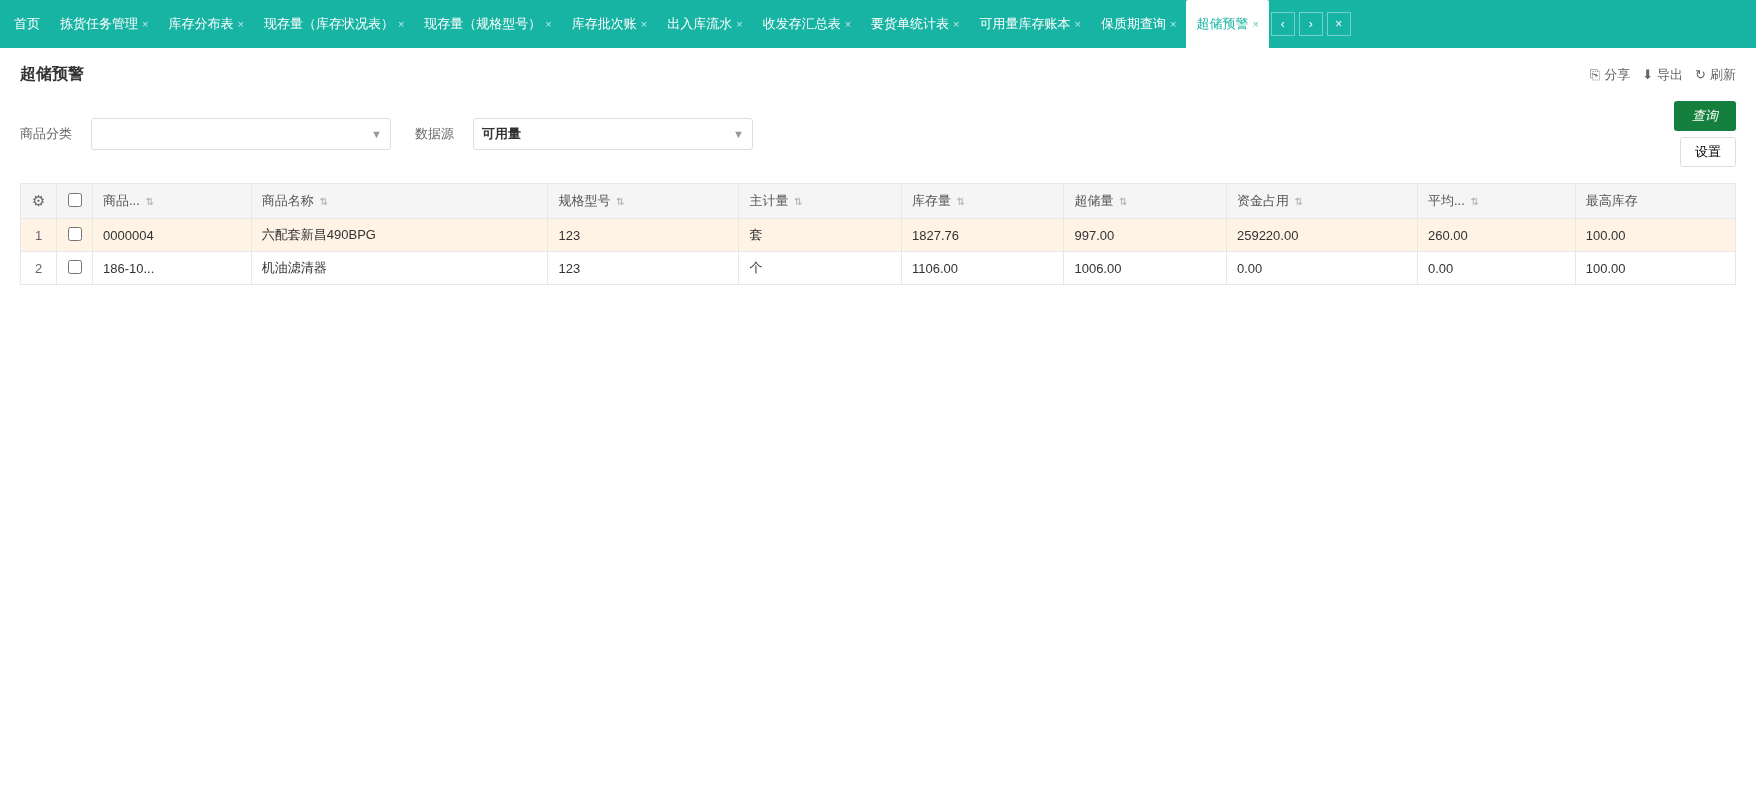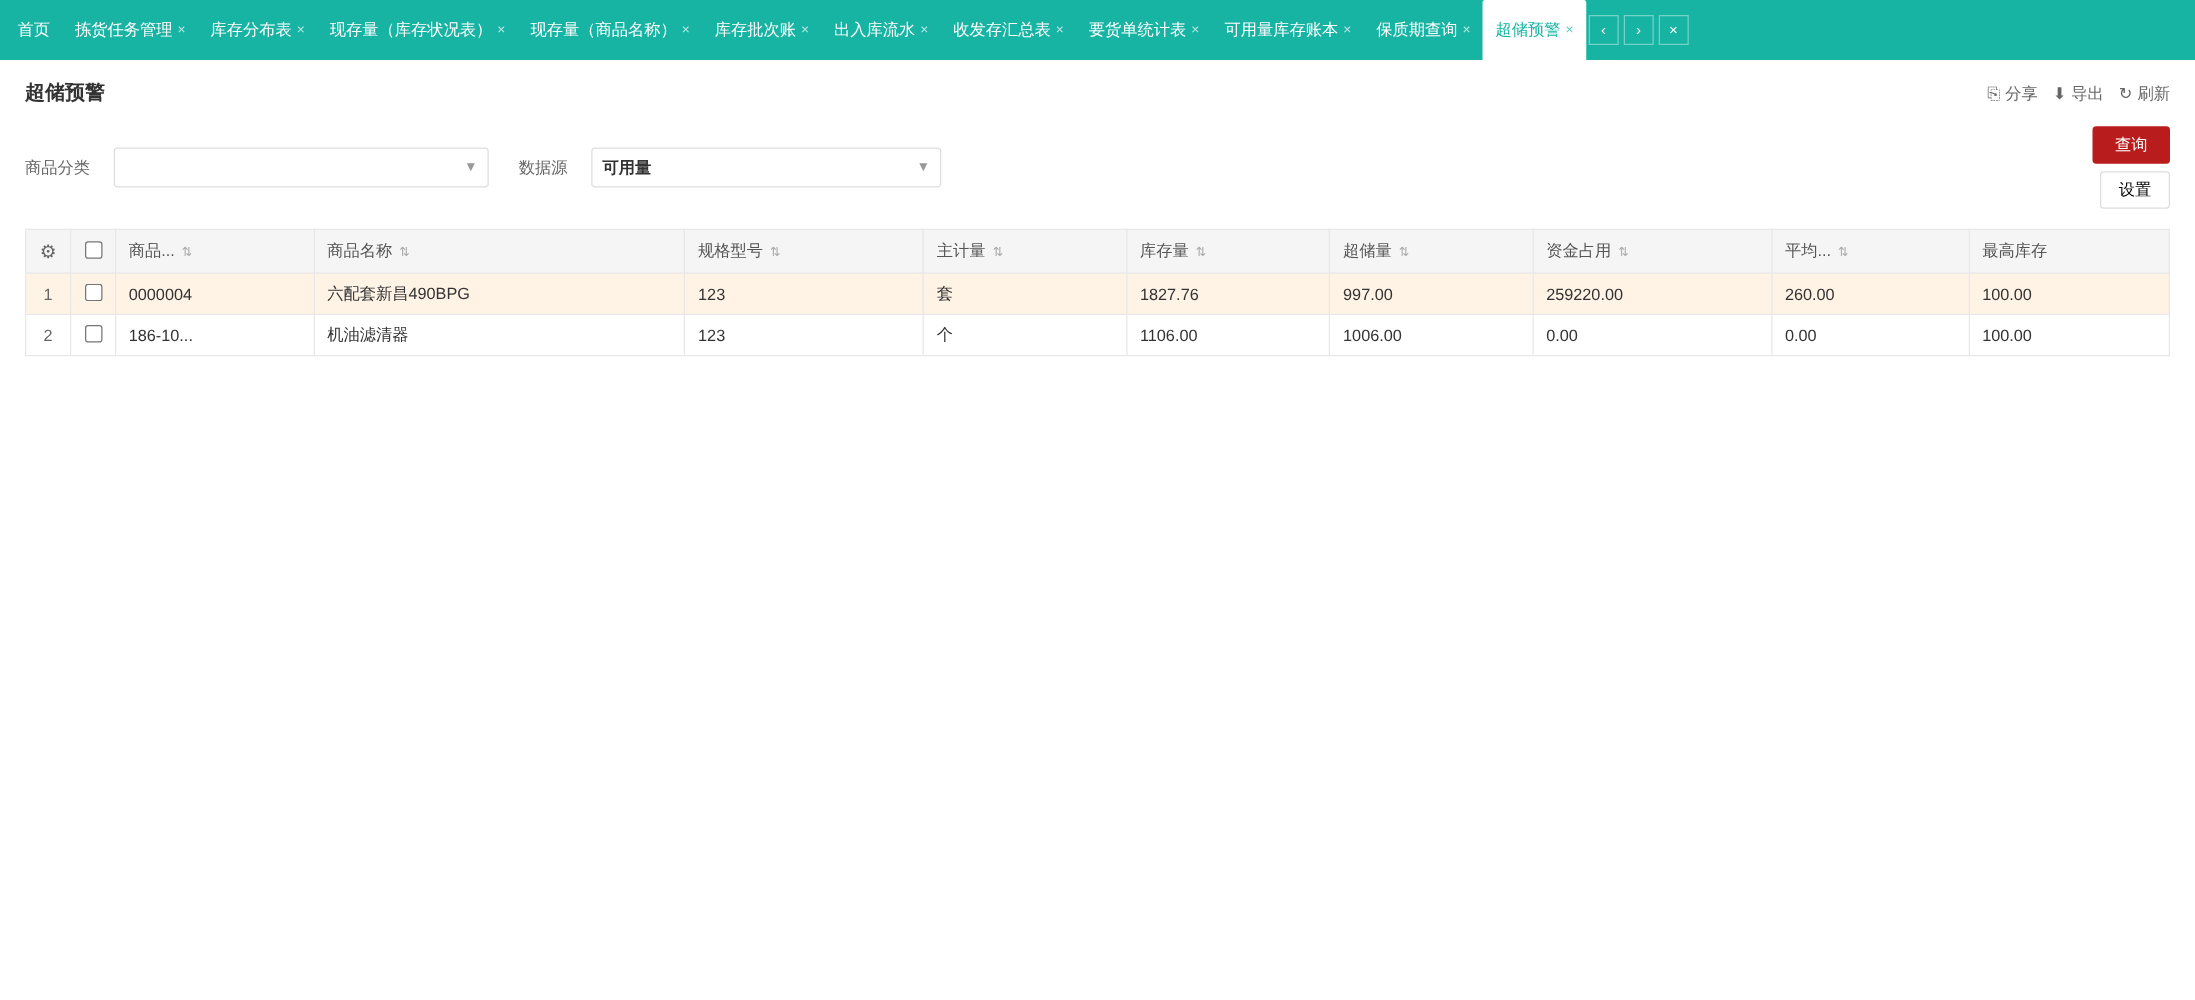--- a/index.html
+++ b/index.html
@@ -102,28 +102,29 @@
       cursor: pointer;
       background: #fff;
     }
     .filter-select-wide {
       width: 280px;
       font-weight: bold;
     }
     .filter-select .chevron { color: #999; font-size: 11px; }
 
     .btn-query {
-      background: #b91c1c;
+      background: #15803d;
       color: #fff;
       border: none;
       border-radius: 3px;
       padding: 6px 18px;
       cursor: pointer;
       font-size: 13px;
       margin-left: auto;
+      font-style: italic;
     }
     .btn-set {
       background: #fff;
       color: #000000;
       border: 1px solid #ddd;
       border-radius: 3px;
       padding: 5px 14px;
       cursor: pointer;
       font-size: 13px;
     }
@@ -172,21 +173,21 @@
   </div>
   <div class="nav-item">
     <span>库存分布表</span>
     <span class="nav-close">×</span>
   </div>
   <div class="nav-item">
     <span>现存量（库存状况表）</span>
     <span class="nav-close">×</span>
   </div>
   <div class="nav-item">
-    <span>现存量（商品名称）</span>
+    <span>现存量（规格型号）</span>
     <span class="nav-close">×</span>
   </div>
   <div class="nav-item">
     <span>库存批次账</span>
     <span class="nav-close">×</span>
   </div>
   <div class="nav-item">
     <span>出入库流水</span>
     <span class="nav-close">×</span>
   </div>

